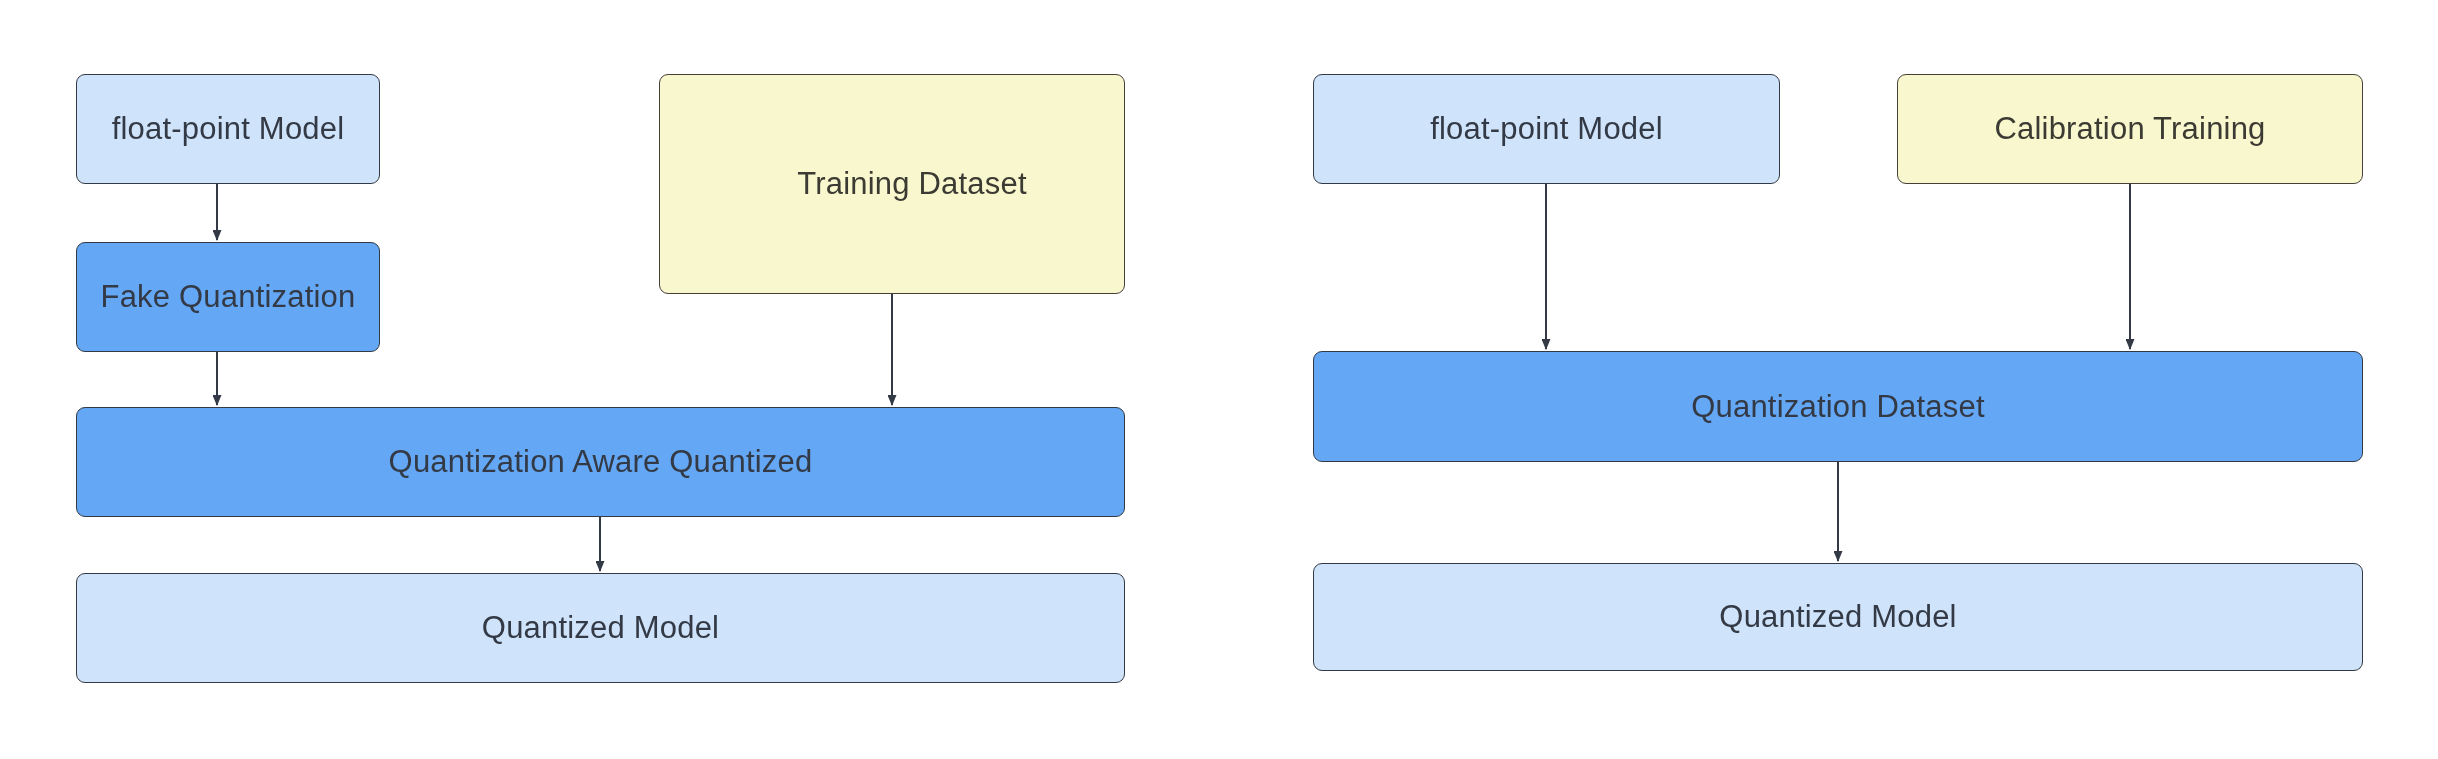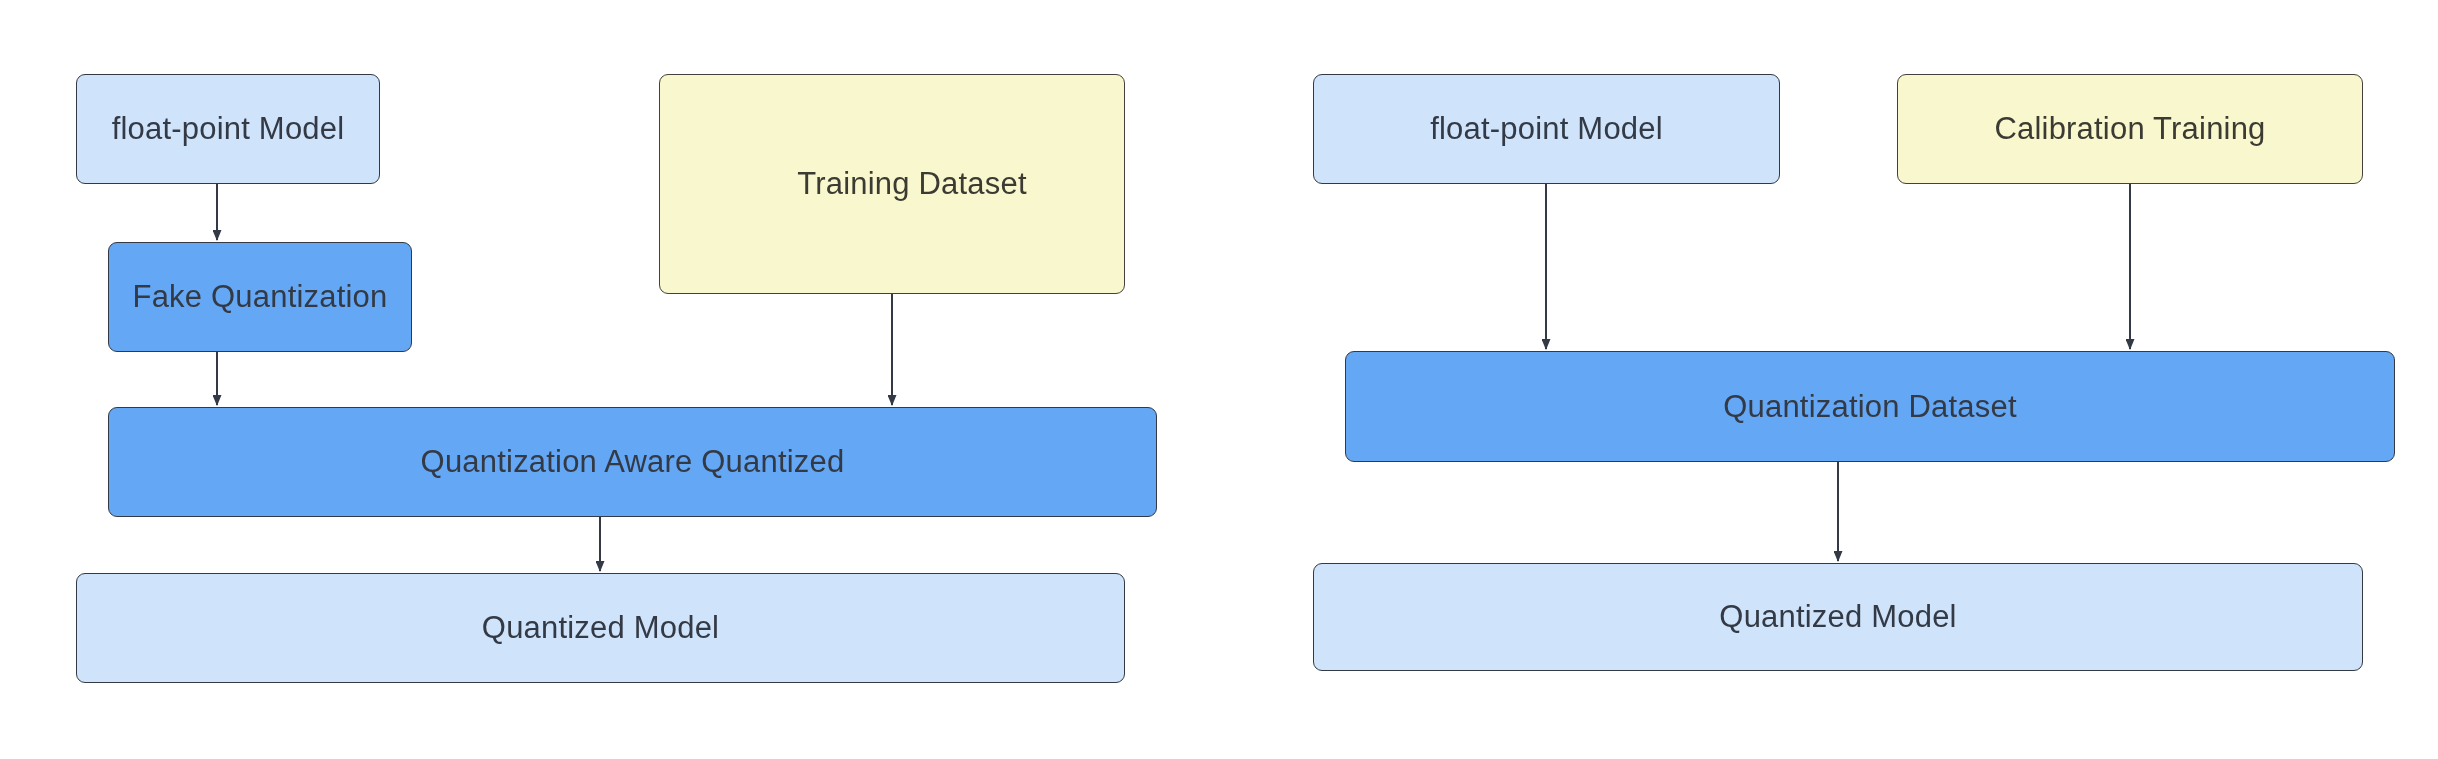--- a/index.html
+++ b/index.html
@@ -39,21 +39,20 @@
     letter-spacing: 0.2px;
     line-height: 1.2;
     text-align: center;
     white-space: nowrap;
   }
   .node.model {
     background: #cfe3fb;
   }
   .node.process {
     background: #64a7f5;
-    margin-left: 32px;
   }
   .node.dataset {
     background: #f9f7cd;
     border-color: #45413a;
     color: #3b3b33;
   }
   .node-label {
     pointer-events: none;
   }
 </style>

